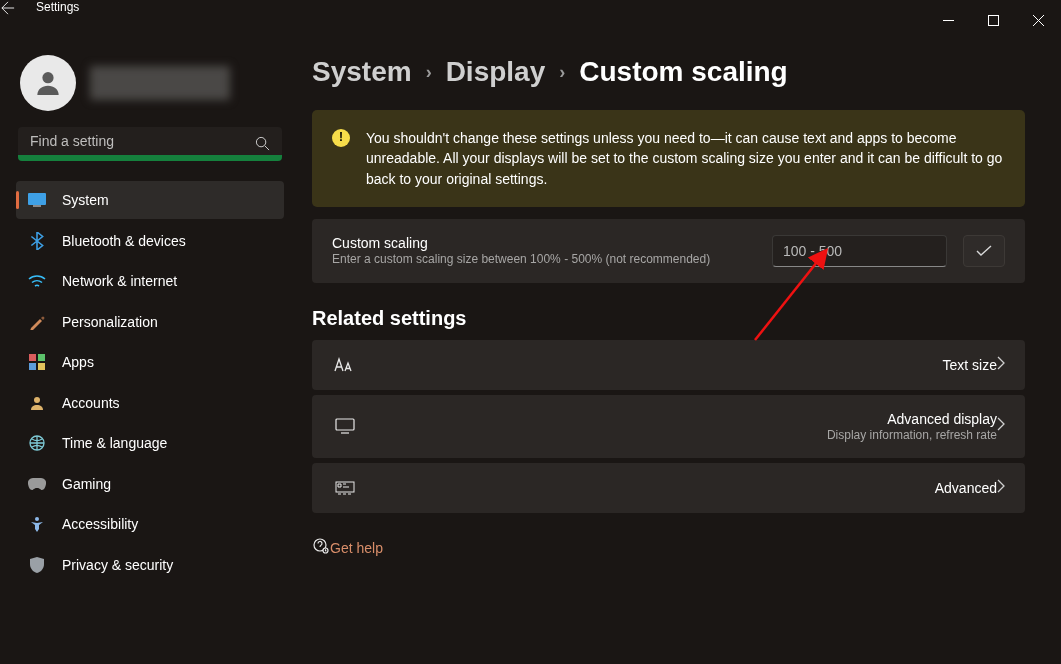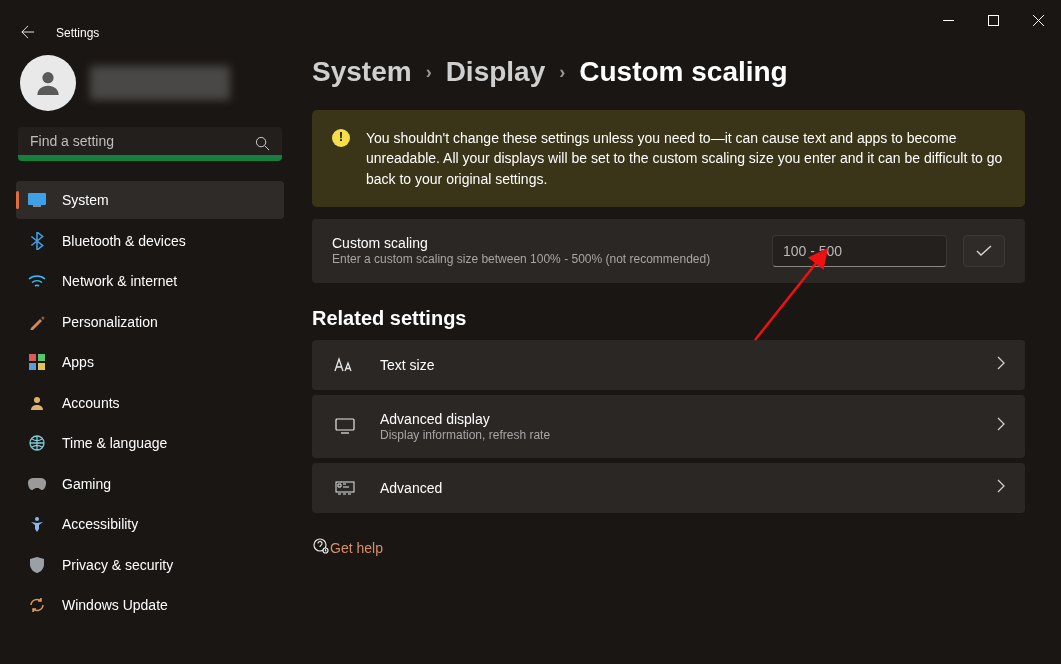--- a/index.html
+++ b/index.html
@@ -1,17 +1,17 @@
 <!DOCTYPE html>
 <html><head>
   <meta charset="utf-8">
   <style>
     * { margin:0; padding:0; box-sizing:border-box; font-family:"Segoe UI",Arial,sans-serif; }
     body { width:1061px; height:664px; background:#1a1614; color:#fff; overflow:hidden; position:relative; }
-    .titlebar { height:40px; display:flex; align-items:flex-end; padding-left:20px; }
+    .titlebar { height:40px; display:flex; align-items:flex-start; }
     .tb-back { width:16px; height:16px; display:flex; align-items:center; justify-content:center; color:#fff; cursor:pointer; }
     .tb-title { margin-left:20px; font-size:12px; }
     .tb-spacer { flex:1; }
     .tb-btn { width:45px; height:40px; display:flex; align-items:center; justify-content:center; color:#fff; cursor:pointer; }
     .app { display:flex; height:calc(100% - 40px); }
     .sidebar { width:300px; padding:15px 16px 0 16px; display:flex; flex-direction:column; }
     .user-row { display:flex; align-items:center; gap:14px; margin-bottom:16px; padding-left:4px; }
     .avatar { width:56px; height:56px; border-radius:50%; background:#e9e9e9; display:flex; align-items:center; justify-content:center; }
     .avatar svg { width:32px; height:32px; }
     .user-name { width:140px; height:34px; background:#4a4846; filter:blur(4px); border-radius:2px; }
@@ -24,21 +24,21 @@
     .nav-item.selected { background:#2e2b29; }
     .nav-item.selected::before { content:""; position:absolute; left:0; top:10px; bottom:10px; width:3px; background:#e06c41; border-radius:2px; }
     .nav-ico { width:18px; height:18px; display:flex; align-items:center; justify-content:center; }
     .main { flex:1; padding:16px 36px 20px 12px; overflow:auto; }
     .crumbs { display:flex; align-items:center; gap:14px; font-size:28px; font-weight:600; margin-bottom:22px; }
     .crumb-link { color:#cfcfcf; cursor:pointer; }
     .crumb-sep { color:#9a9a9a; font-size:18px; }
     .warn { background:#3a3418; border-radius:5px; padding:18px 20px; display:flex; gap:16px; font-size:14px; line-height:1.45; margin-bottom:12px; }
     .warn-ico { width:18px; height:18px; border-radius:50%; background:#f7dd4a; color:#000; font-size:12px; font-weight:bold; display:flex; align-items:center; justify-content:center; flex:none; margin-top:1px; }
     .card { background:#2b2725; border-radius:4px; padding:16px 20px; display:flex; align-items:center; margin-bottom:5px; }
-    .card.hover { cursor:pointer; }
+    .card.hover { cursor:pointer;text-align:right; }
     .card-ico { width:26px; display:flex; justify-content:center; margin-right:22px; color:#e8e8e8; }
     .card-txt { flex:1; }
     .card-title { font-size:14px; }
     .card-sub { font-size:12px; color:#a7a6a5; margin-top:1px; }
     .card-chev { color:#cfcfcf; }
     .scale-input { width:175px; height:32px; background:#24201e; border:1px solid #3a3836; border-bottom:1px solid #888; border-radius:4px; color:#fff; padding:13px 10px; font-size:14px; }
     .scale-input::placeholder { color:#b9b9b9; }
     .confirm-btn { width:42px; height:32px; margin-left:16px; background:#2f2b29; border:1px solid #3d3936; border-radius:4px; display:flex; align-items:center; justify-content:center; color:#d8d8d8; cursor:pointer; }
     .section-hdr { font-size:20px; font-weight:600; margin:24px 0 10px 0; }
     .help-row { display:flex; align-items:center; margin-top:24px; }
@@ -177,29 +177,20 @@
         <span>Accessibility</span>
       </li>
       <li class="nav-item">
         <span class="nav-ico">
             <svg width="14" height="16" viewBox="0 0 14 16" fill="#9aa0a6">
               <path d="M7 0l7 2v5c0 4.5-3 8-7 9-4-1-7-4.5-7-9V2z"></path>
             </svg>
           </span>
         <span>Privacy &amp; security</span>
       </li>
-      <li class="nav-item">
-        <span class="nav-ico">
-            <svg width="16" height="16" viewBox="0 0 16 16" fill="none" stroke="#d89a5c" stroke-width="1.5">
-              <path d="M2 8a6 6 0 0110-4M14 8a6 6 0 01-10 4"></path>
-              <path d="M12 1v3h-3M4 15v-3h3" fill="#d89a5c"></path>
-            </svg>
-          </span>
-        <span>Windows Update</span>
-      </li>
     </ul>
   </aside>
 
   <main class="main">
     <div class="crumbs">
       <span class="crumb-link">System</span>
       <span class="crumb-sep">›</span>
       <span class="crumb-link">Display</span>
       <span class="crumb-sep">›</span>
       <span>Custom scaling</span>

